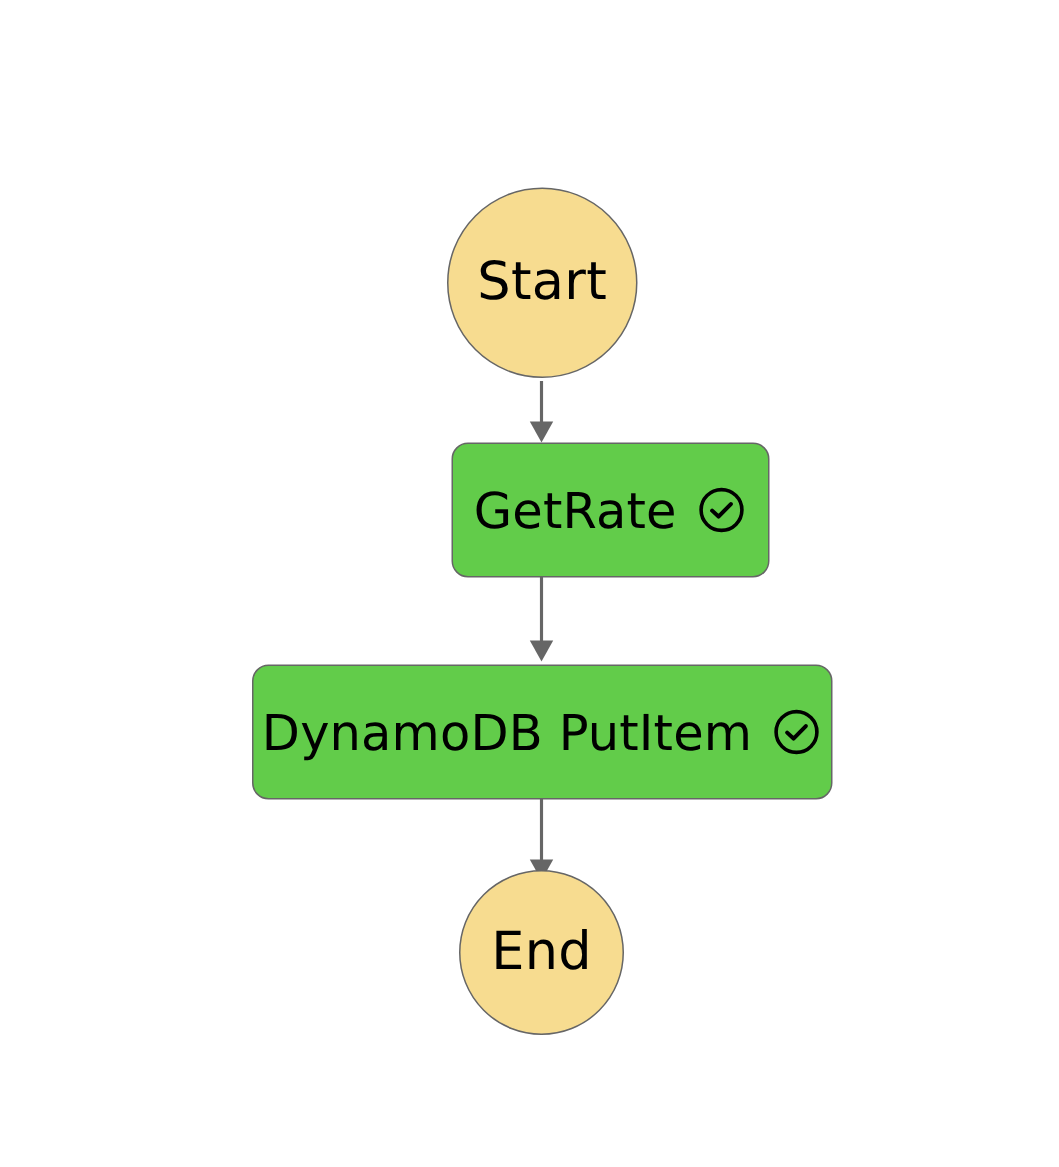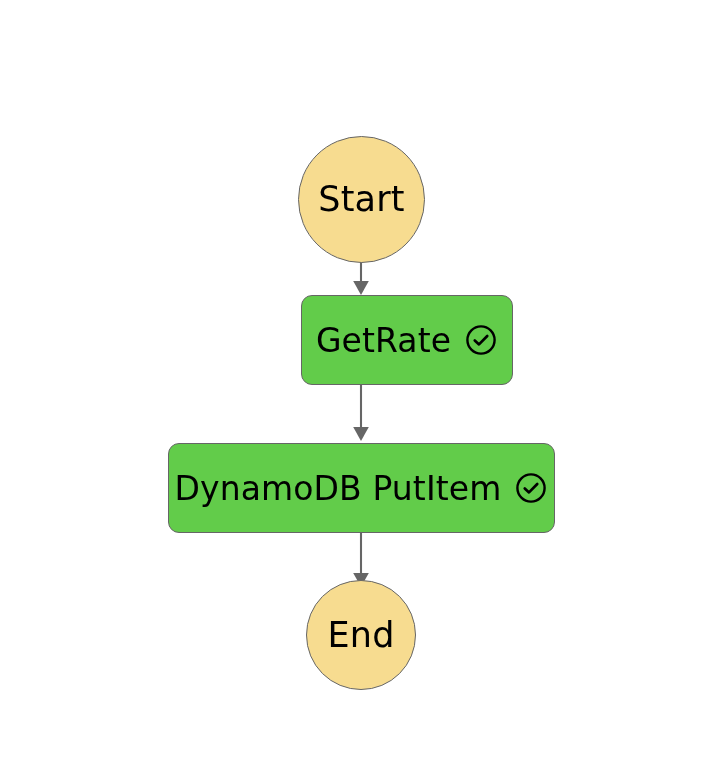--- a/index.html
+++ b/index.html
@@ -85,21 +85,21 @@
   <svg class="edge" style="left:339px; top:382px; width:44px; height:64px;" viewBox="0 0 44 64">
     <path class="edge-line" d="M22 0 L22 48"></path>
     <path class="edge-head" d="M22 59 L14.2 45 L29.8 45 Z"></path>
   </svg>
 
   <svg class="edge" style="left:339px; top:530px; width:44px; height:62px;" viewBox="0 0 44 62">
     <path class="edge-line" d="M22 0 L22 46"></path>
     <path class="edge-head" d="M22 57 L14.2 43 L29.8 43 Z"></path>
   </svg>
 
-  <div class="node terminator" style="left:298px; top:136px; width:127px; height:127px;">
+  <div class="node terminator" style="left:298px; top:125px; width:127px; height:127px;">
     <span class="node-label">Start</span>
   </div>
 
   <div class="node process" style="left:255px; top:295px; width:212px; height:90px;margin-left:46px;">
     <span class="node-label">GetRate</span>
     <svg class="check-icon" viewBox="0 0 24 24" aria-hidden="true">
       <circle cx="12" cy="12" r="9.6" fill="none" stroke="#000000" stroke-width="1.7"></circle>
       <path d="M7.6 12.3 L10.6 15.1 L16.4 9.2" fill="none" stroke="#000000" stroke-width="1.9" stroke-linecap="round" stroke-linejoin="round"></path>
     </svg>
   </div>

